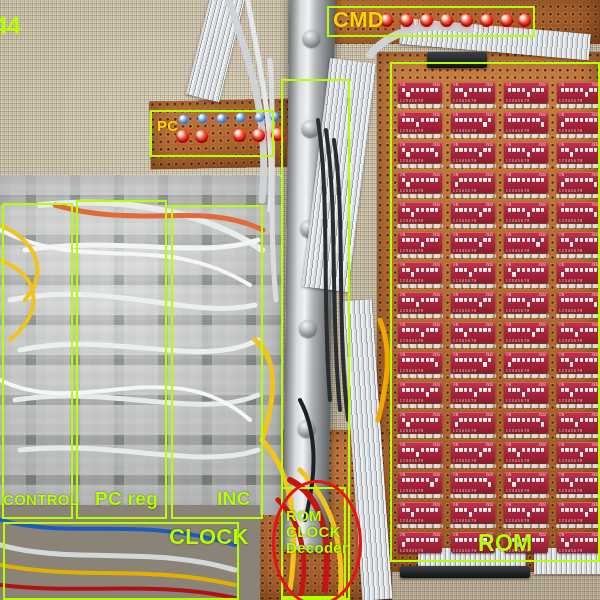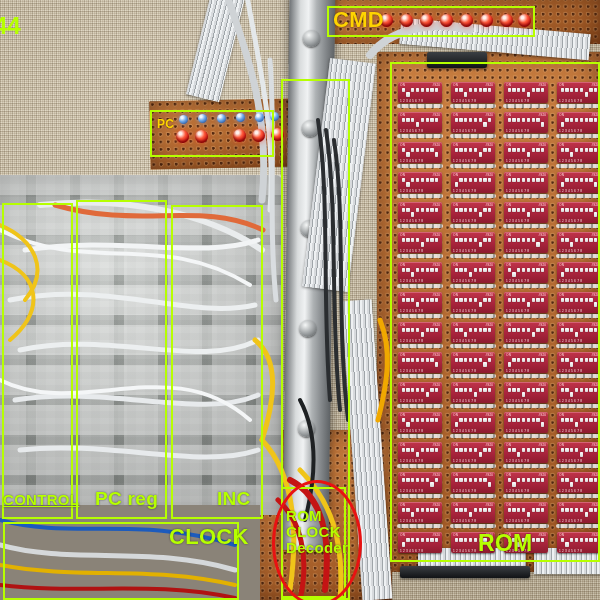--- a/index.html
+++ b/index.html
@@ -2157,25 +2157,25 @@
         <span class="nums">12345678</span>
       </div>
     </div>
 
   <div id="annots">
       <div class="box" style="left: 327px; top: 6px; width: 208px; height: 31px; border-color: rgb(182, 255, 0);"></div>
       <div class="lbl" style="left: 333px; top: 8px; font-size: 22px; color: rgb(255, 212, 0); line-height: 1.05;">
         <div>CMD</div>
       </div>
       <div class="box" style="left: 150px; top: 110px; width: 124px; height: 47px; border-color: rgb(182, 255, 0);"></div>
-      <div class="lbl" style="left: 157px; top: 118px; font-size: 12px; color: rgb(255, 212, 0); line-height: 1.05;">
+      <div class="lbl" style="left: 157px; top: 118px; font-size: 15px; color: rgb(255, 212, 0); line-height: 1.05;">
         <div>PC</div>
       </div>
       <div class="box" style="left: 2px; top: 203px; width: 71px; height: 316px; border-color: rgb(182, 255, 0);"></div>
-      <div class="lbl" style="left: 3px; top: 492px; font-size: 15px; color: rgb(182, 255, 0); line-height: 1.05; text-decoration: underline;">
+      <div class="lbl" style="left: 3px; top: 492px; font-size: 15px; color: rgb(182, 255, 0); line-height: 1.05;">
         <div>CONTROL</div>
       </div>
       <div class="box" style="left: 76px; top: 200px; width: 91px; height: 319px; border-color: rgb(182, 255, 0);"></div>
       <div class="lbl" style="left: 95px; top: 489px; font-size: 19px; color: rgb(182, 255, 0); line-height: 1.05;">
         <div>PC reg</div>
       </div>
       <div class="box" style="left: 171px; top: 205px; width: 92px; height: 314px; border-color: rgb(182, 255, 0);"></div>
       <div class="lbl" style="left: 217px; top: 489px; font-size: 19px; color: rgb(182, 255, 0); line-height: 1.05;">
         <div>INC</div>
       </div>

